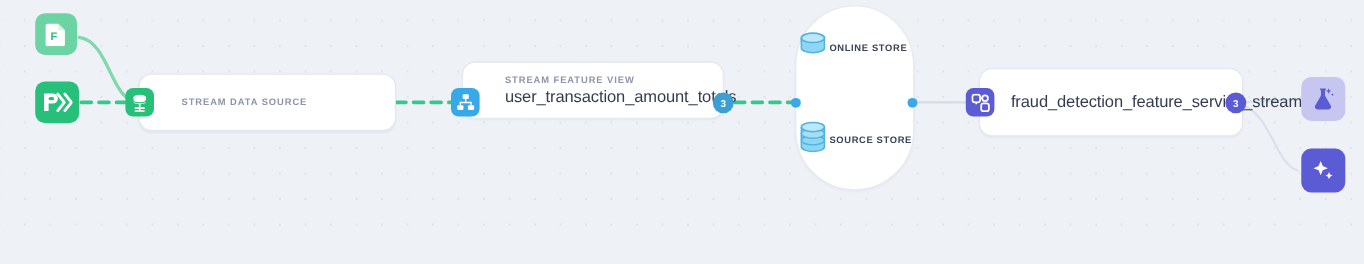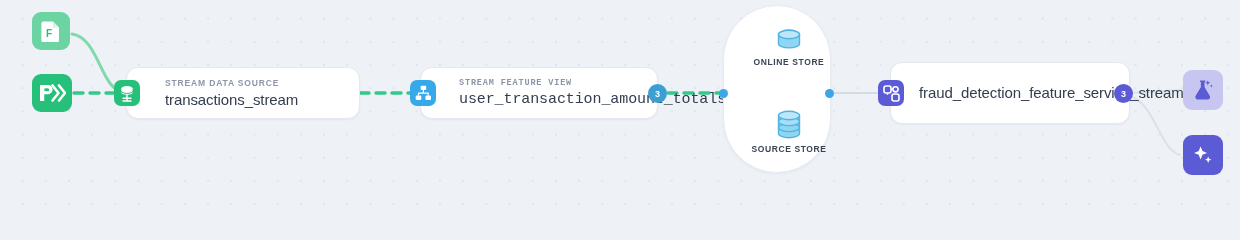--- a/index.html
+++ b/index.html
@@ -113,24 +113,24 @@
     height: 168px;
     background: #ffffff;
     border: 1px solid #e7eaf1;
     border-radius: 54px;
     box-sizing: border-box;
     box-shadow: 0 1px 3px rgba(34,44,70,.05);
     z-index: 3;
   }
   .store {
     position: absolute;
-    left: 11px;
+    left: 0;
     width: 108px;
     display: flex;
-    flex-direction: column;
+    flex-direction: row;
     align-items: center;
   }
   .store-label {
     font-size: 8.5px;
     font-weight: bold;
     letter-spacing: .6px;
     color: #3b4455;
     margin-top: 4px;
     white-space: nowrap;
   }
@@ -184,34 +184,33 @@
       <path d="M2 2h8a4.6 4.6 0 0 1 0 9.2H6.2V18H2z" fill="#ffffff"></path>
       <rect x="6.2" y="5.2" width="5" height="3" rx="1.5" fill="#27c07a"></rect>
       <path d="M14.5 2.5L20.5 10l-6 7.5" fill="none" stroke="#ffffff" stroke-width="2.6" stroke-linecap="round" stroke-linejoin="round"></path>
       <path d="M21 2.5L27 10l-6 7.5" fill="none" stroke="#ffffff" stroke-width="2.6" stroke-linecap="round" stroke-linejoin="round"></path>
     </svg>
   </div>
 
   <div class="card" style="left:126px; top:67px; width:234px; height:52px; padding-left:38px;">
     <div class="card-text">
       <div class="kicker">STREAM DATA SOURCE</div>
-      <div class="title">transactions_stream</div>
     </div>
   </div>
   <div class="node-icon" style="left:114px; top:80px; background:#27c07a;">
     <svg width="16" height="17" viewBox="0 0 16 17">
       <ellipse cx="8" cy="3.4" rx="5.6" ry="2.3" fill="#ffffff"></ellipse>
       <path d="M2.4 3.4v4.2c0 1.27 2.51 2.3 5.6 2.3s5.6-1.03 5.6-2.3V3.4" fill="#ffffff"></path>
       <path d="M2.4 6.1c0 1.27 2.51 2.3 5.6 2.3s5.6-1.03 5.6-2.3" fill="none" stroke="#27c07a" stroke-width="1"></path>
       <path d="M8 10.1v3.2M4 16h8M8 13.3v2.7" fill="none" stroke="#ffffff" stroke-width="1.4" stroke-linecap="round"></path>
       <path d="M4 13.3h8" fill="none" stroke="#ffffff" stroke-width="1.4" stroke-linecap="round"></path>
     </svg>
   </div>
 
-  <div class="card" style="left:420px; top:67px; width:238px; height:52px; padding-left:38px;font-family:Liberation Mono, monospace;">
+  <div class="card" style="left:420px; top:56px; width:238px; height:52px; padding-left:38px;">
     <div class="card-text">
       <div class="kicker">STREAM FEATURE VIEW</div>
       <div class="title">user_transaction_amount_totals</div>
     </div>
   </div>
   <div class="node-icon" style="left:410px; top:80px; background:#38a9e8;">
     <svg width="17" height="16" viewBox="0 0 17 16">
       <rect x="5.6" y="0.7" width="5.6" height="4.4" rx="1.1" fill="#ffffff"></rect>
       <rect x="0.7" y="10.6" width="5.6" height="4.4" rx="1.1" fill="#ffffff"></rect>
       <rect x="10.4" y="10.6" width="5.6" height="4.4" rx="1.1" fill="#ffffff"></rect>

